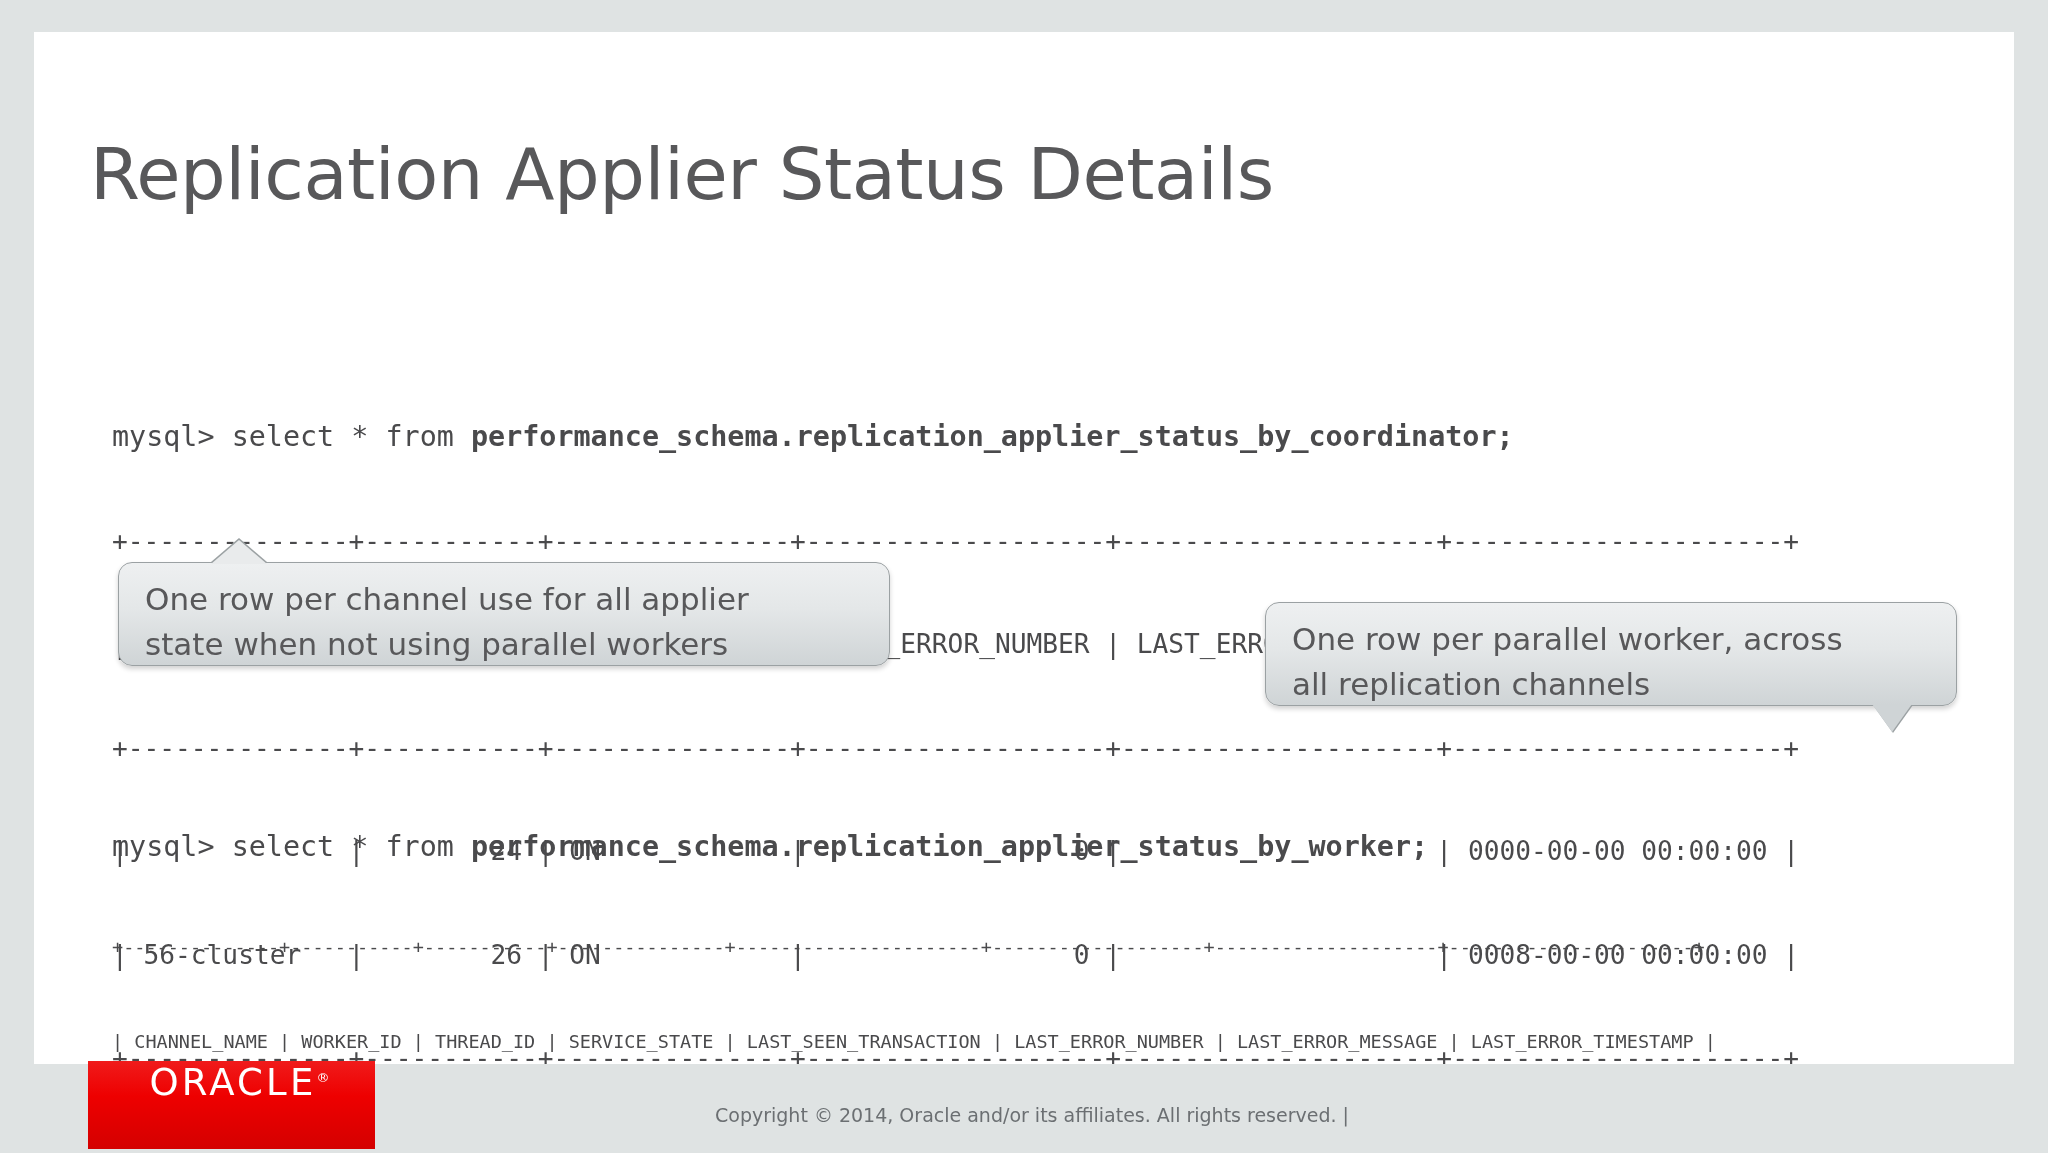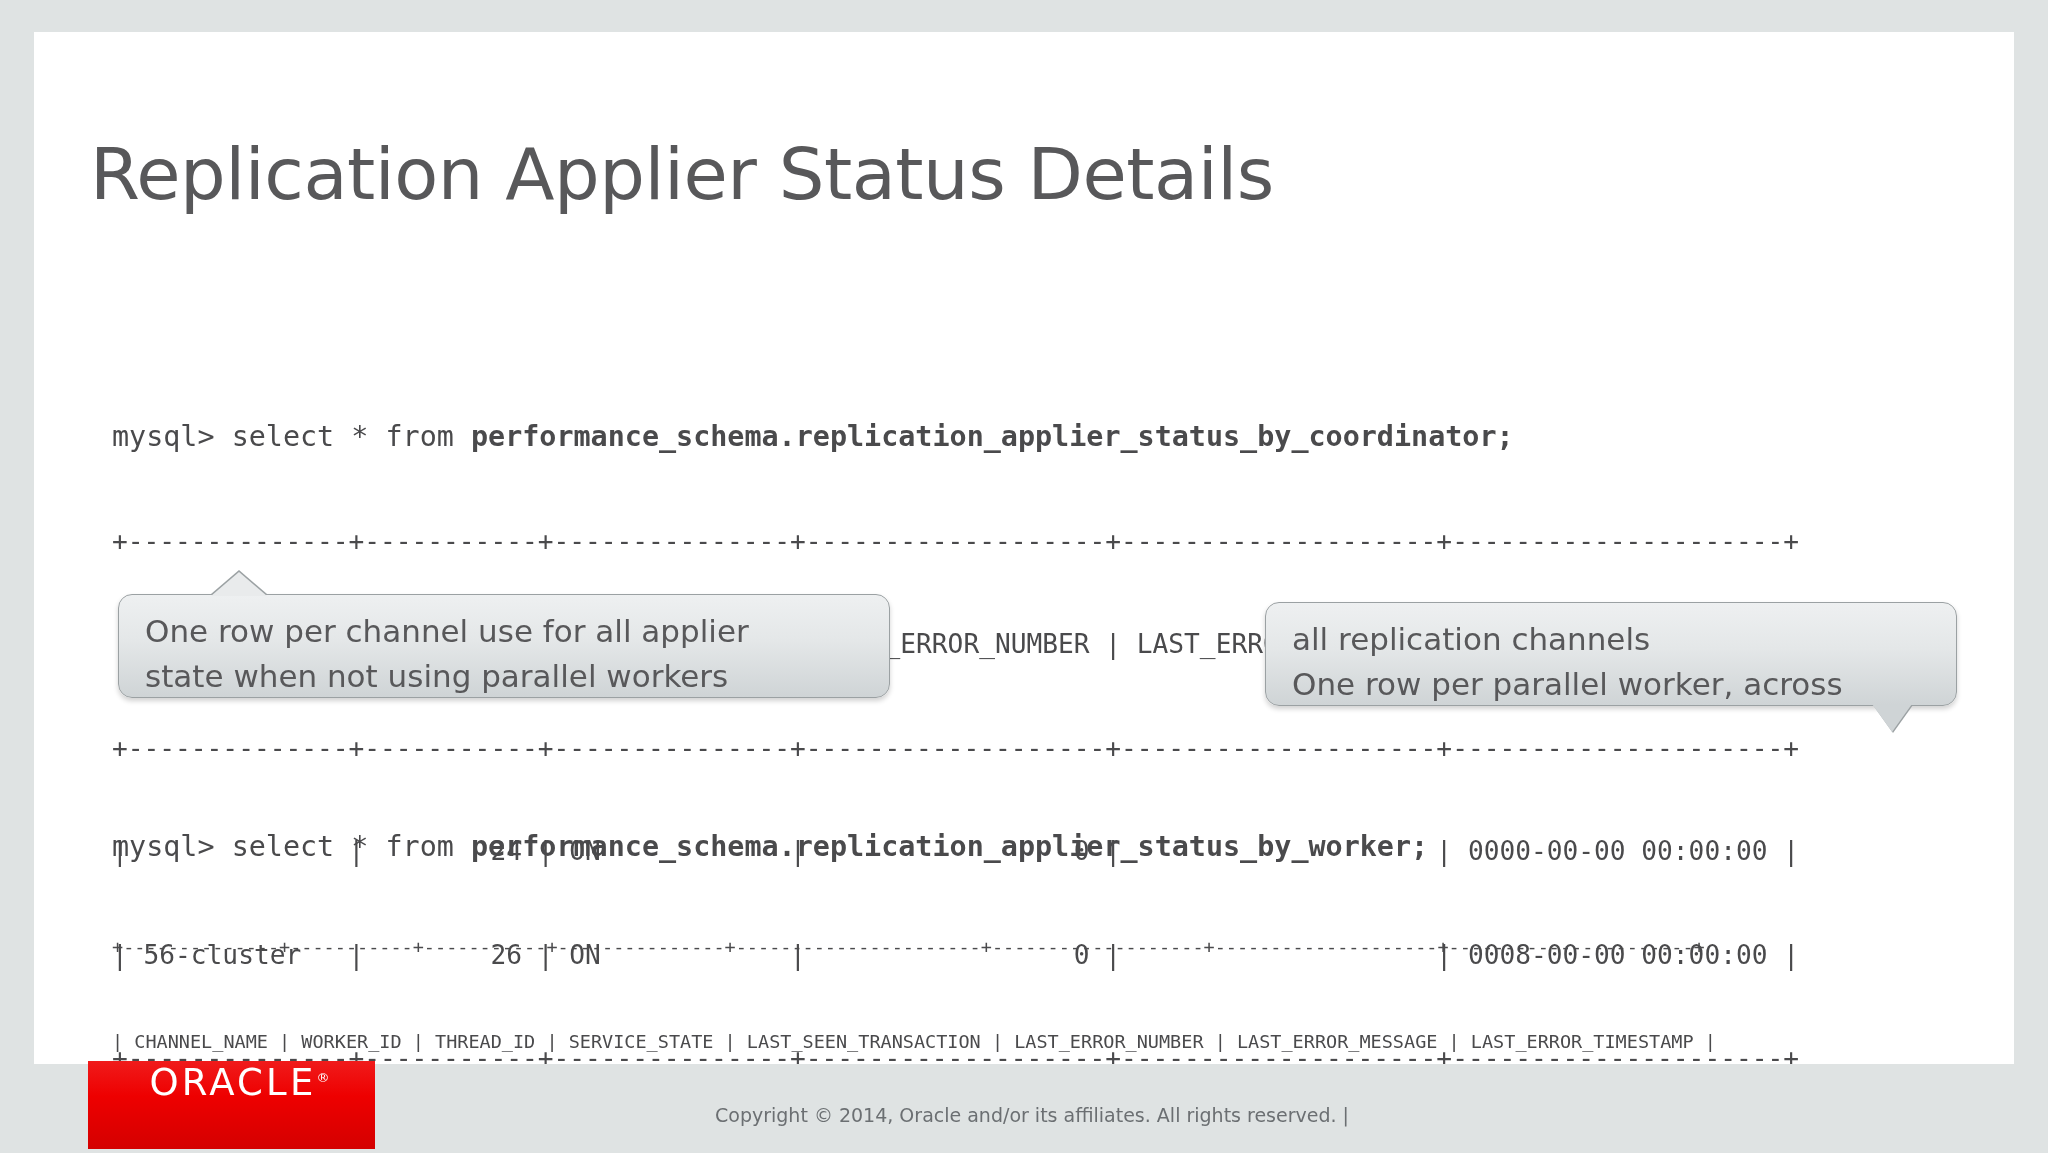--- a/index.html
+++ b/index.html
@@ -81,21 +81,21 @@
     box-shadow: 0 3px 5px rgba(0,0,0,0.18);
     color: #58585a;
     font-family: "DejaVu Sans", sans-serif;
     font-size: 31px;
     line-height: 45px;
     padding: 14px 24px 16px 26px;
     box-sizing: border-box;
   }
   .callout-left {
     left: 84px;
-    top: 562px;
+    top: 530px;
     width: 772px;
     height: 104px;
   }
   .callout-right {
     left: 1231px;
     top: 570px;
     width: 692px;
     height: 104px;
   }
   .tail-up {
@@ -174,22 +174,22 @@
   </div>
 
   <div class="callout callout-left">
     <div class="tail-up"></div>
     <div>One row per channel use for all applier</div>
     <div>state when not using parallel workers</div>
   </div>
 
   <div class="callout callout-right">
     <div class="tail-down"></div>
+    <div>One row per parallel worker, across</div>
     <div>all replication channels</div>
-    <div>One row per parallel worker, across</div>
   </div>
 
   <div class="term term-2">
     <div class="prompt-line"><span>mysql&gt; select * from </span><span class="kw-bold">performance_schema.replication_applier_status_by_worker;</span></div>
     <div class="tbl">+--------------+-----------+-----------+---------------+----------------------+-------------------+--------------------+----------------------+</div>
     <div class="tbl">| CHANNEL_NAME | WORKER_ID | THREAD_ID | SERVICE_STATE | LAST_SEEN_TRANSACTION | LAST_ERROR_NUMBER | LAST_ERROR_MESSAGE | LAST_ERROR_TIMESTAMP |</div>
     <div class="tbl">+--------------+-----------+-----------+---------------+----------------------+-------------------+--------------------+----------------------+</div>
     
     
     

